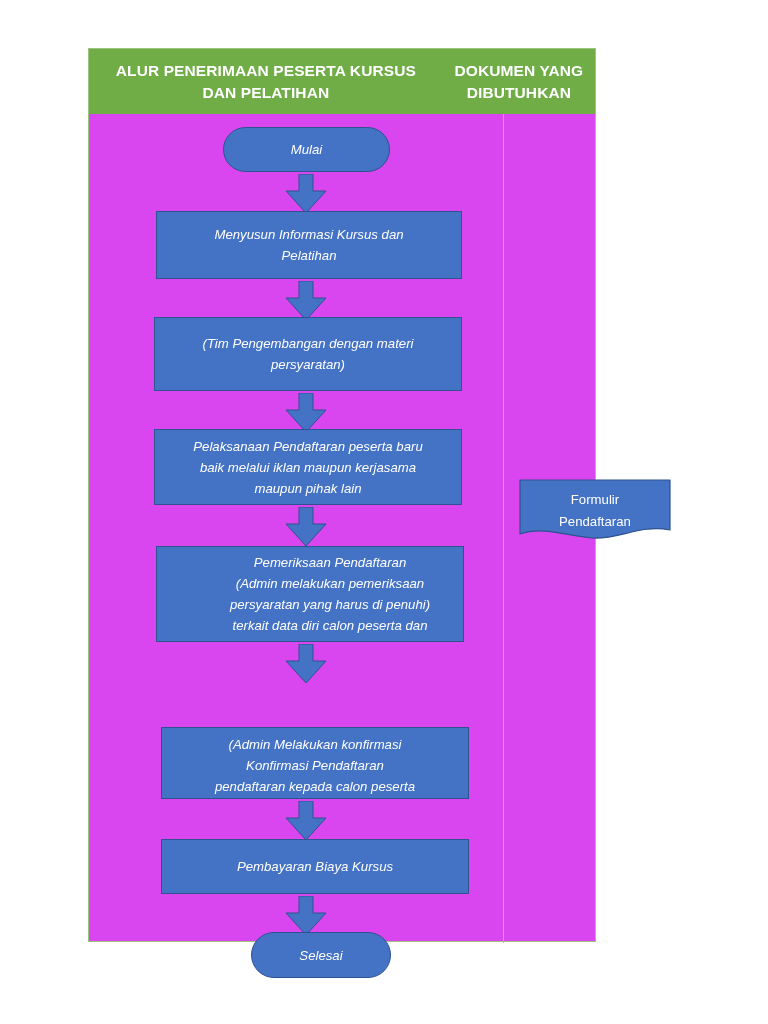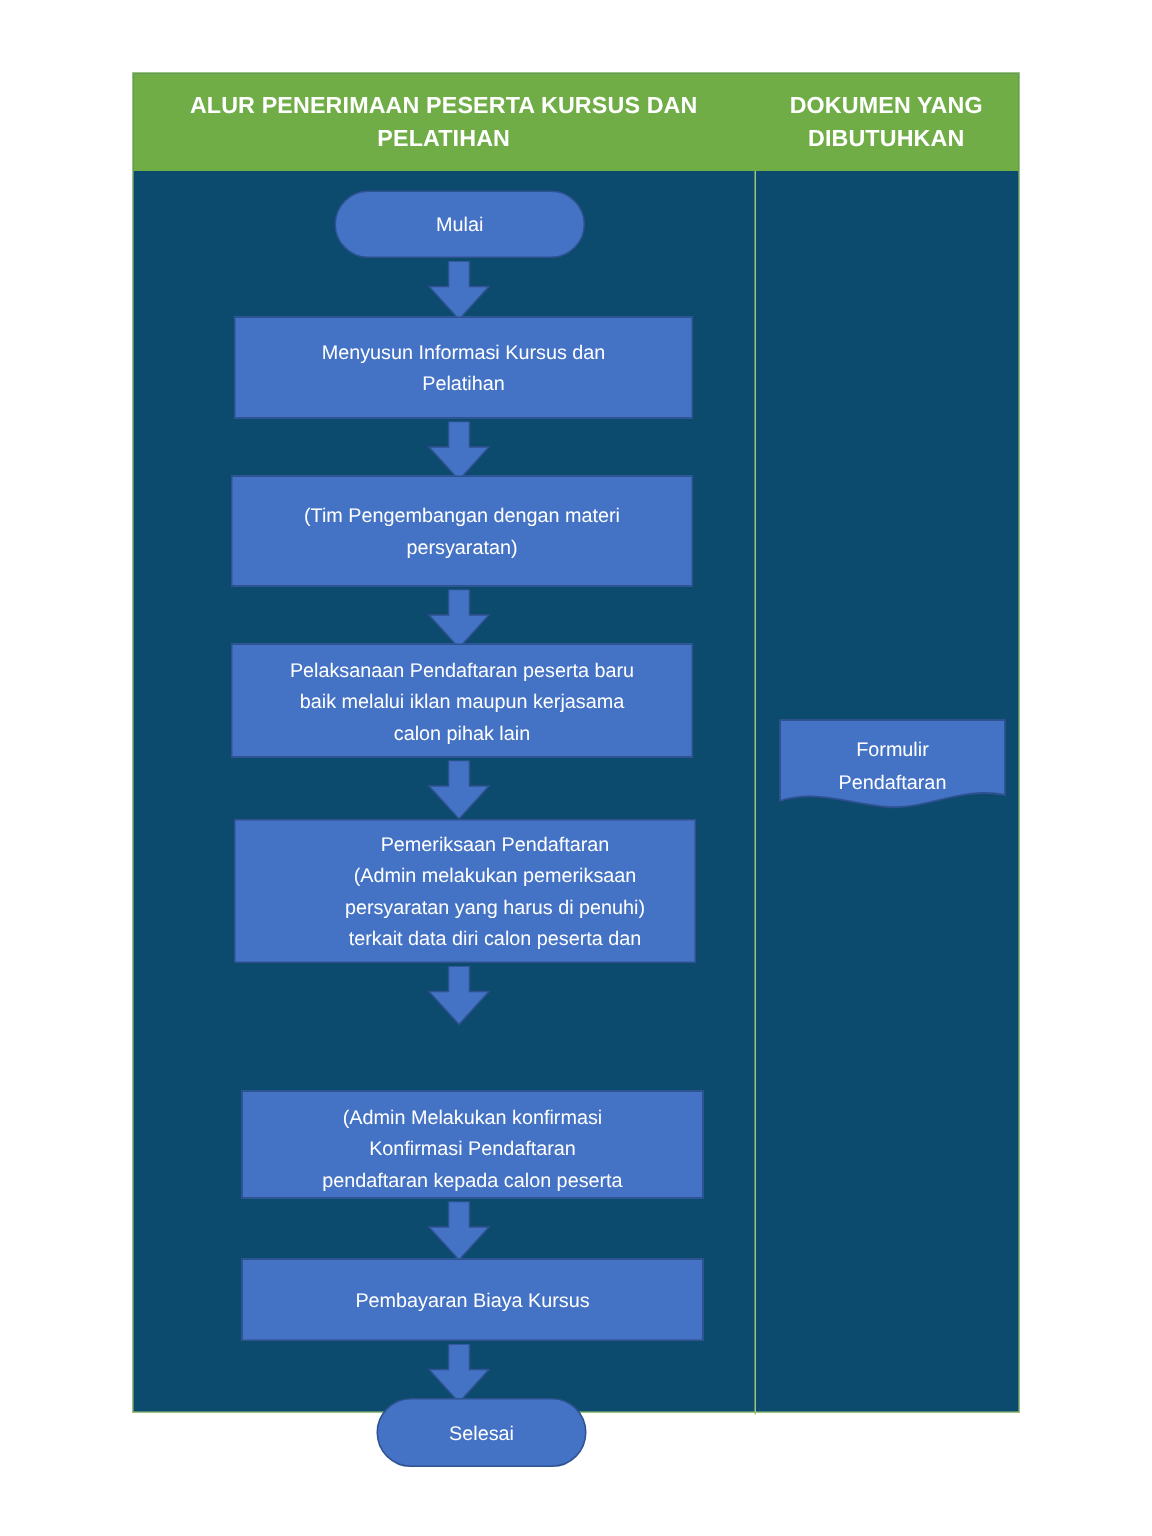--- a/index.html
+++ b/index.html
@@ -19,23 +19,23 @@
     width: 768px;
     height: 1024px;
     background: #ffffff;
   }
 
   
   .diagram {
     position: absolute;
     left: 88px;
     top: 48px;
-    width: 592px;
+    width: 508px;
     height: 894px;
-    background: #0c4a6e;
+    background: #d946ef;
     border: 1px solid #9CC47F;
     box-sizing: border-box;
   }
 
   
   .header-band {
     position: absolute;
     left: 0;
     top: 0;
     width: 100%;
@@ -99,20 +99,21 @@
     border: 1px solid #2E528F;
     color: #ffffff;
     display: flex;
     align-items: center;
     justify-content: center;
     text-align: center;
     box-sizing: border-box;
     font-size: 13.2px;
     line-height: 21px;
     overflow: hidden;
+    font-style: italic;
   }
   .node .txt { width: 100%; padding: 0 6px; box-sizing: border-box; }
 
   .node.pill {
     border-radius: 999px;
   }
 
   
   .arrow {
     position: absolute;
@@ -188,21 +189,21 @@
       <div class="arrow" style="left:196px; top:279px;">
         <svg width="42" height="40" viewBox="0 0 42 40">
           <polygon points="14,0 28,0 28,17 41,17 21,39 1,17 14,17" fill="#4472C4" stroke="#2E528F" stroke-width="1"></polygon>
         </svg>
       </div>
 
       <div class="node" style="left:65px; top:315px; width:308px; height:76px;">
         <div class="txt">
           <div>Pelaksanaan Pendaftaran peserta baru</div>
           <div>baik melalui iklan maupun kerjasama</div>
-          <div>calon pihak lain</div>
+          <div>maupun pihak lain</div>
         </div>
       </div>
 
       <div class="arrow" style="left:196px; top:393px;">
         <svg width="42" height="40" viewBox="0 0 42 40">
           <polygon points="14,0 28,0 28,17 41,17 21,39 1,17 14,17" fill="#4472C4" stroke="#2E528F" stroke-width="1"></polygon>
         </svg>
       </div>
 
       <div class="node" style="left:67px; top:432px; width:308px; height:96px;padding-left:40px;">

